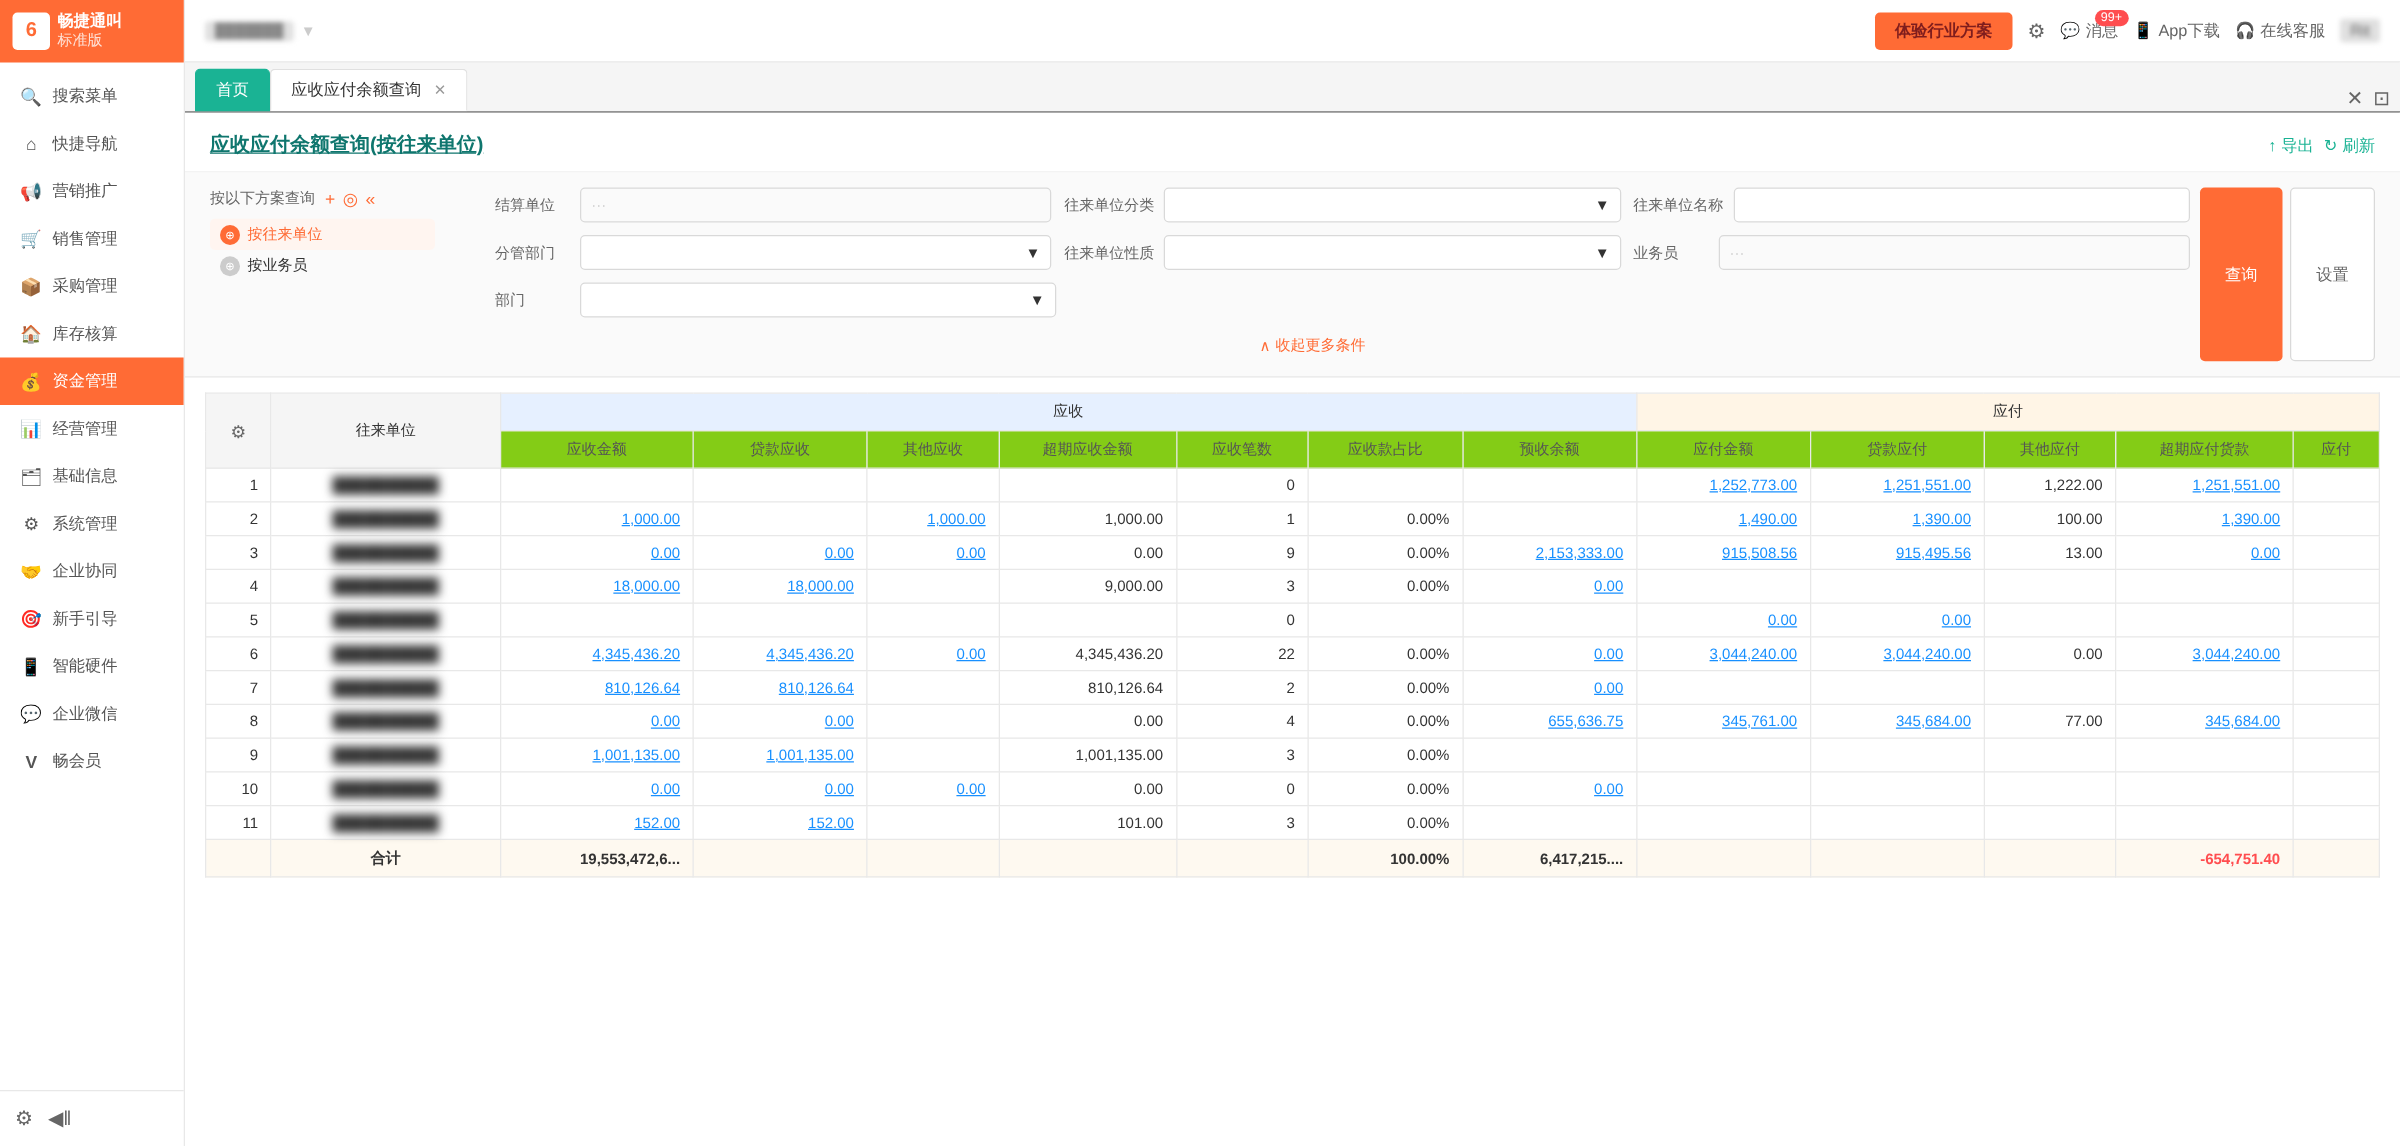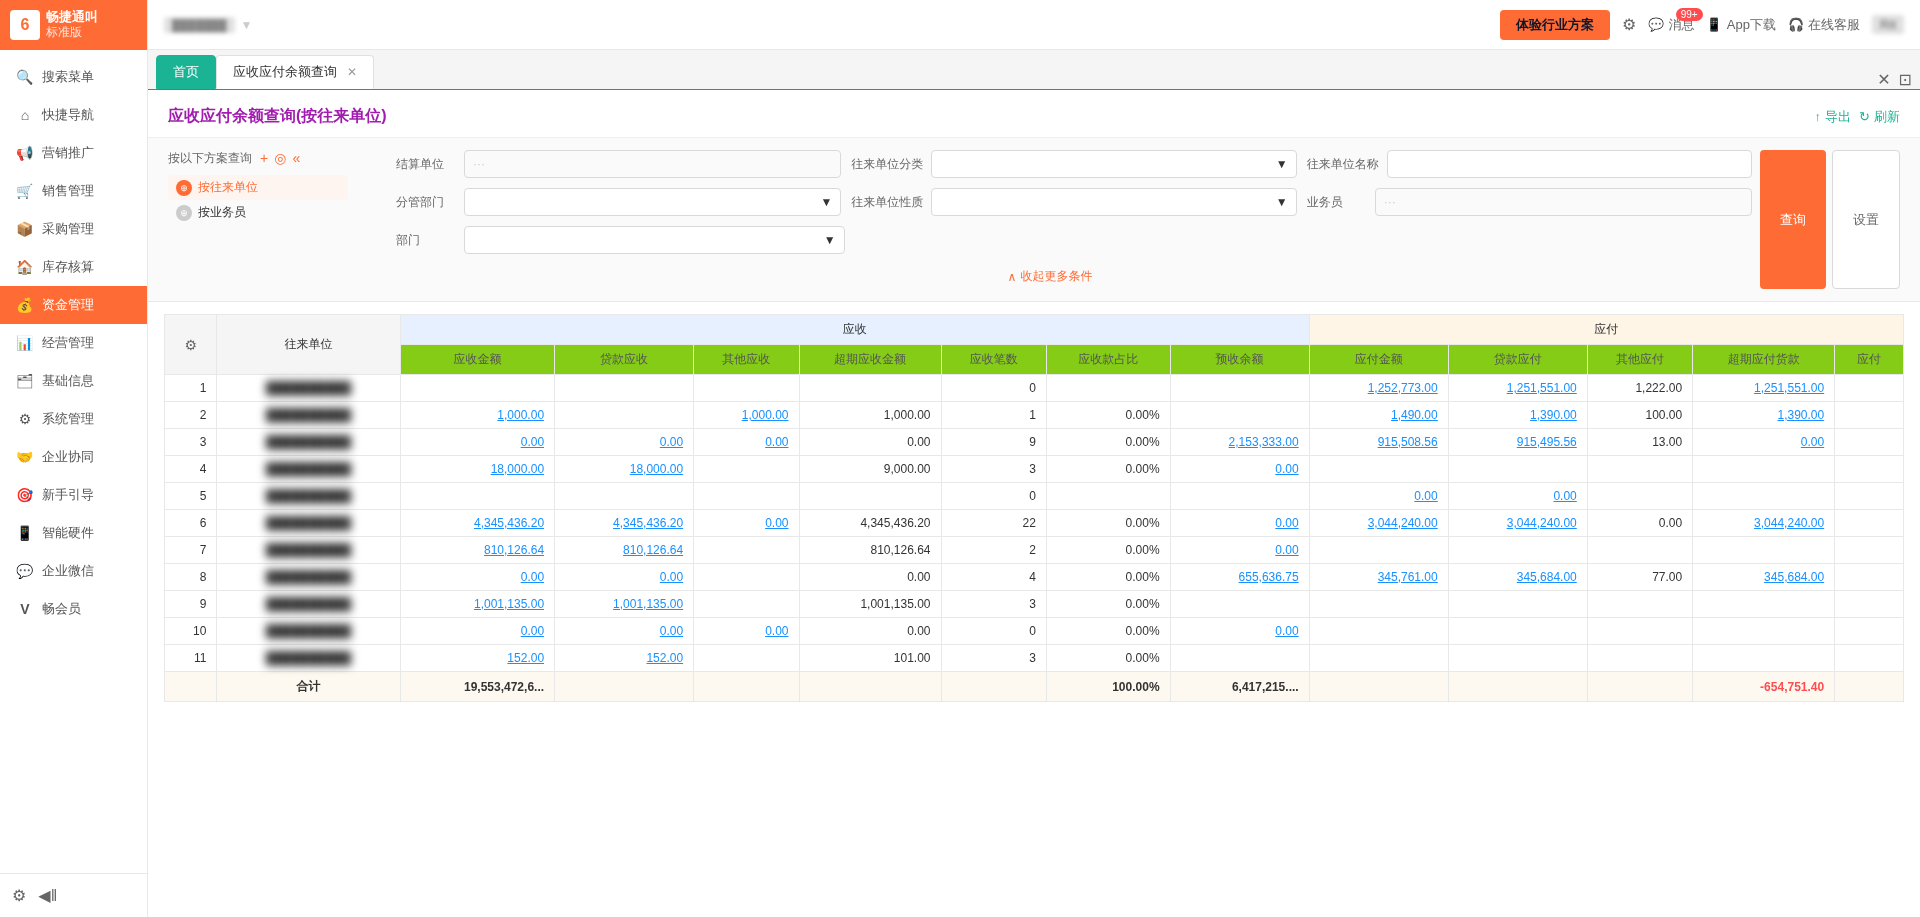--- a/index.html
+++ b/index.html
@@ -42,21 +42,21 @@
       background: #fff; border-bottom: 1px solid #e8e8e8;
       display: flex; align-items: center; padding: 0 16px; gap: 12px;
       z-index: 99;
     }
     .header-breadcrumb {
       display: flex; align-items: center; gap: 6px; color: #999; font-size: 12px;
       flex: 1;
     }
     .header-gear { color: #666; font-size: 16px; cursor: pointer; }
     .header-trial-btn {
-      background: #ff6b35; color: #0f172a; border: none; border-radius: 4px;
+      background: #ff6b35; color: #7f1d1d; border: none; border-radius: 4px;
       padding: 6px 16px; font-size: 13px; cursor: pointer; font-weight: bold;
     }
     .header-msg { display: flex; align-items: center; gap: 4px; color: #666; font-size: 13px; cursor: pointer; position: relative; }
     .badge { background: #ff4d4f; color: #fff; border-radius: 8px; font-size: 10px; padding: 1px 5px; position: absolute; top: -8px; right: -8px; }
     .header-app { display: flex; align-items: center; gap: 4px; color: #666; font-size: 13px; cursor: pointer; }
     .header-service { display: flex; align-items: center; gap: 4px; color: #666; font-size: 13px; cursor: pointer; }
     .header-user { color: #666; font-size: 13px; }
 
     
     .tab-bar {
@@ -80,28 +80,28 @@
 
     
     .main-content {
       position: fixed; left: 148px; top: 90px; right: 0; bottom: 0;
       background: #fff; overflow: auto;
     }
     .page-header {
       padding: 16px 20px 10px; display: flex; align-items: center; justify-content: space-between;
       border-bottom: 1px solid #f0f0f0;
     }
-    .page-title { font-size: 16px; font-weight: bold; color: #a21caf; }
+    .page-title { font-size: 16px; font-weight: bold; color: #0f766e; text-decoration: underline; }
     .page-actions { display: flex; gap: 8px; }
     .btn-export, .btn-refresh {
       display: flex; align-items: center; gap: 4px;
       color: #1ab394; font-size: 13px; cursor: pointer; border: none; background: none;
     }
     .filter-left { width: 180px; flex-shrink: 0; }
-    .filter-scheme-label { font-size: 12px; color: #666; margin-bottom: 8px; display: flex; gap: 8px; }
+    .filter-scheme-label { font-size: 12px; color: #666; margin-bottom: 8px; display: flex; align-items: center; gap: 8px; }
     .scheme-actions { display: flex; gap: 6px; }
     .scheme-btn { color: #ff6b35; font-size: 14px; cursor: pointer; }
     .scheme-item {
       display: flex; align-items: center; gap: 6px; padding: 4px 8px;
       cursor: pointer; border-radius: 4px; font-size: 12px;
     }
     .scheme-item.active { background: #fff5f0; color: #ff6b35; }
     .scheme-icon { width: 16px; height: 16px; border-radius: 50%; background: #ff6b35; color: #fff; font-size: 10px; display: flex; align-items: center; justify-content: center; }
     .scheme-icon-gray { width: 16px; height: 16px; border-radius: 50%; background: #ccc; color: #fff; font-size: 10px; display: flex; align-items: center; justify-content: center; }
 

